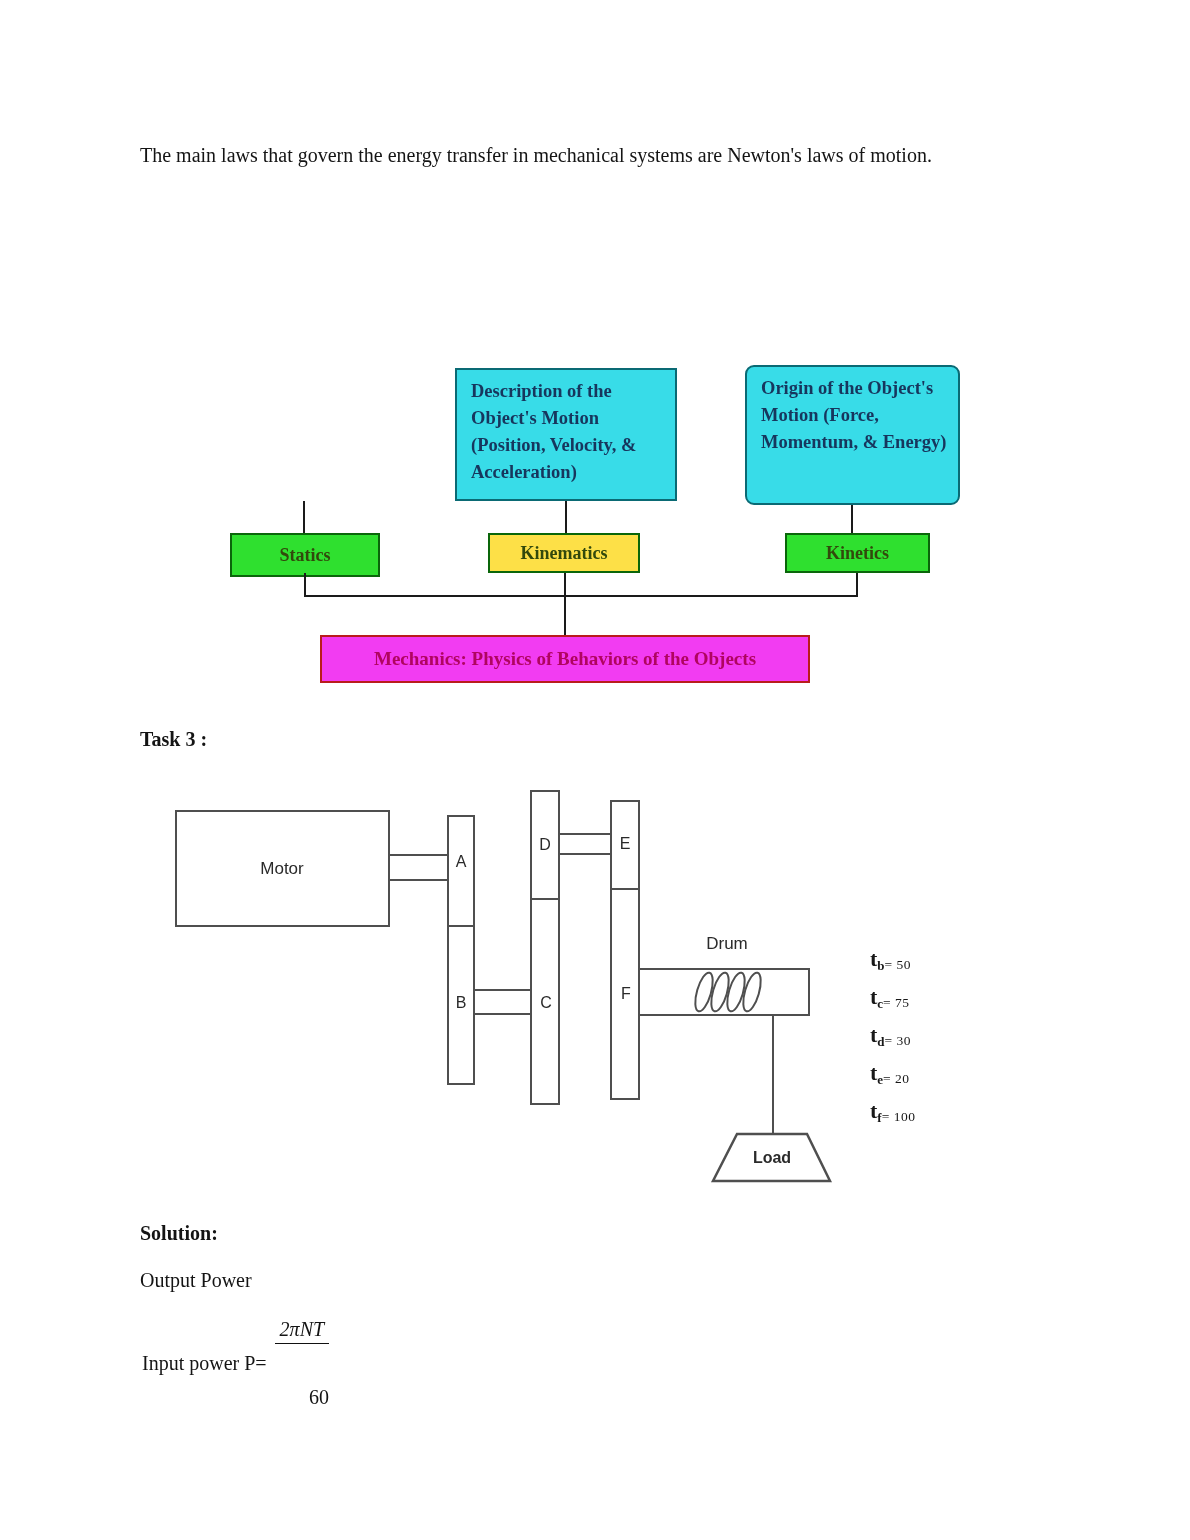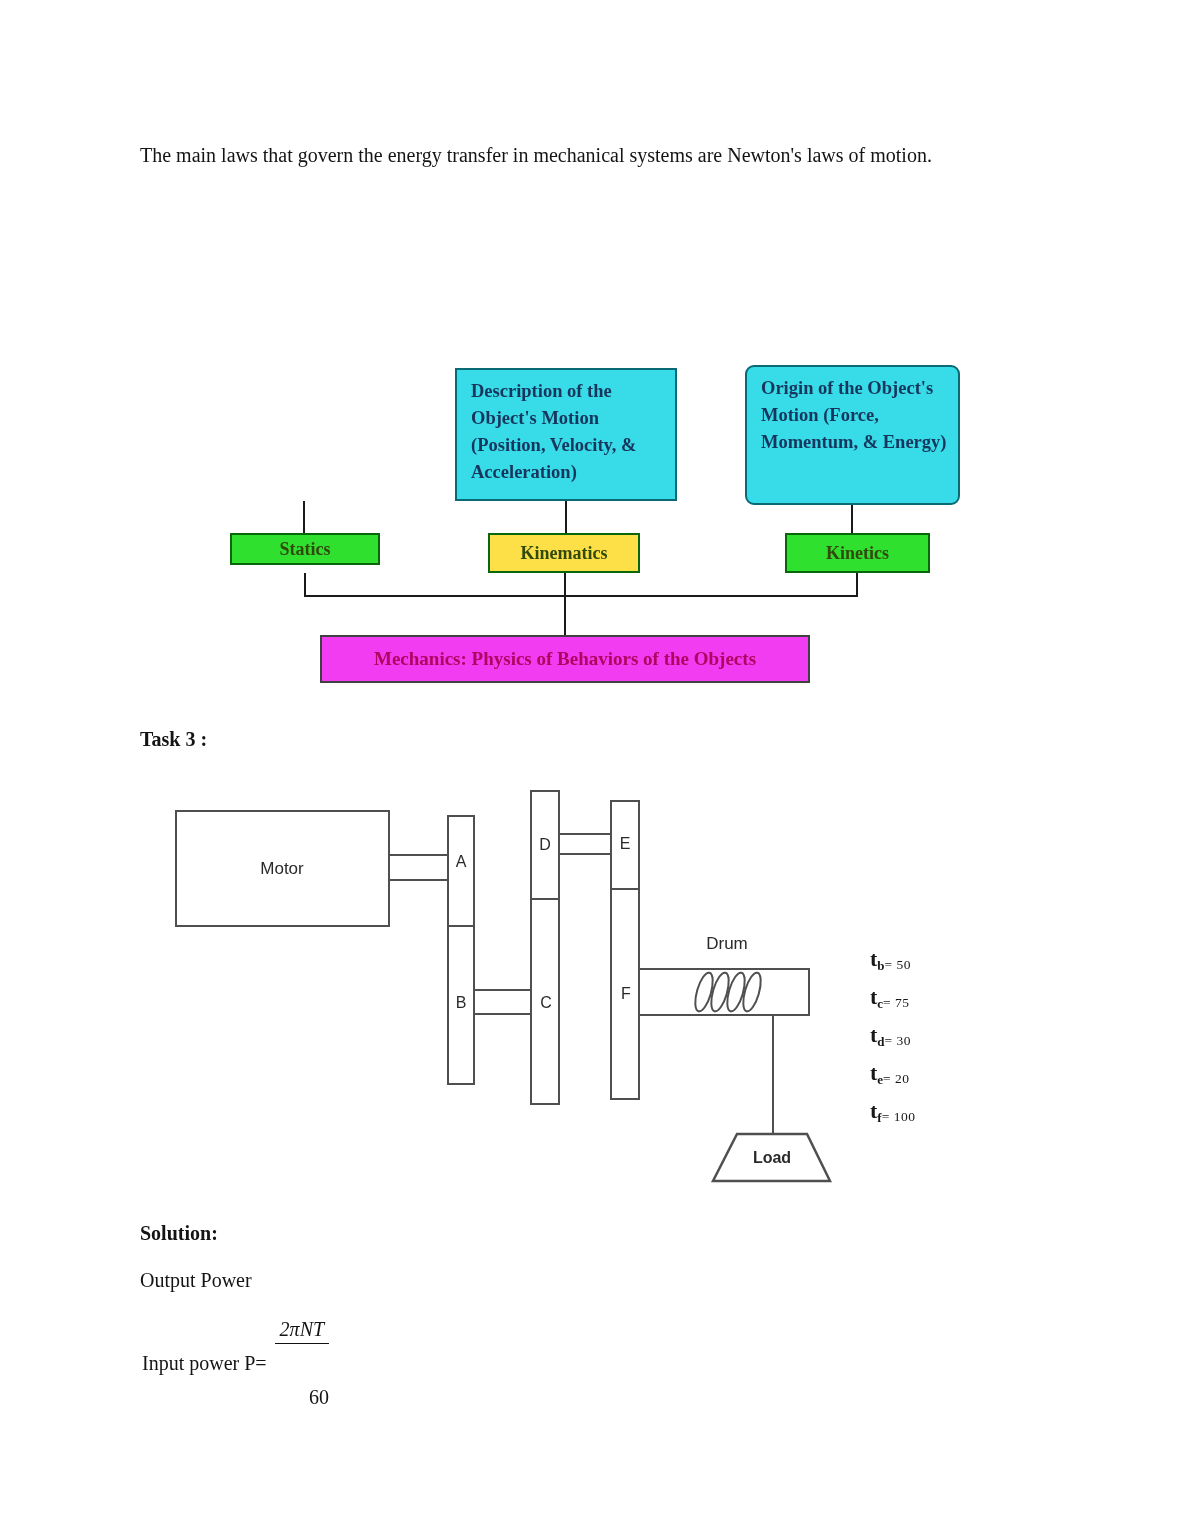--- a/index.html
+++ b/index.html
@@ -20,21 +20,21 @@
   .fc-box { position:absolute; box-sizing:border-box; font-weight:bold; }
   .fc-top {
     border:2px solid #0a6a74; color:#17365d;
     font-size:18.5px; line-height:27px; padding:8px 8px 6px 14px;
   }
   .fc-mid {
     border:2px solid #0a660a; color:#32490c; font-size:18px;
     display:flex; align-items:center; justify-content:center; text-align:center;
   }
   .fc-bottom {
-    border:2px solid #404040; color:#b00560; font-size:19px;
+    border:2px solid #b91c1c; color:#b00560; font-size:19px;
     display:flex; align-items:center; justify-content:center; text-align:center;
   }
   .fc-line { position:absolute; background:#1a1a1a; }
 
   .heading {
     position:absolute; left:140px; margin:0;
     font-size:20px; font-weight:bold; color:#141414;
   }
   .plain-line { position:absolute; left:140px; margin:0; font-size:20px; color:#141414; }
 
@@ -74,21 +74,21 @@
 
   <div class="layer fc-layer">
 
     <div class="fc-box fc-top" style="left: 455px; top: 368px; width: 222px; height: 133px; background-color: rgb(56, 220, 232);">Description of the Object's Motion (Position, Velocity, &amp; Acceleration)</div>
     <div class="fc-box fc-top" style="left: 745px; top: 365px; width: 215px; height: 140px; background-color: rgb(56, 220, 232); border-radius: 9px;">Origin of the Object's Motion (Force, Momentum, &amp; Energy)</div>
 
     <div class="fc-line" style="left:303px; top:501px; width:2px; height:32px;"></div>
     <div class="fc-line" style="left:565px; top:501px; width:2px; height:32px;"></div>
     <div class="fc-line" style="left:851px; top:505px; width:2px; height:28px;"></div>
 
-    <div class="fc-box fc-mid" style="left: 230px; top: 533px; width: 150px; height: 32px; background-color: rgb(47, 224, 47);">Statics</div>
+    <div class="fc-box fc-mid" style="left: 230px; top: 533px; width: 150px; height: 44px; background-color: rgb(47, 224, 47);">Statics</div>
     <div class="fc-box fc-mid" style="left: 488px; top: 533px; width: 152px; height: 40px; background-color: #fde047;">Kinematics</div>
     <div class="fc-box fc-mid" style="left: 785px; top: 533px; width: 145px; height: 40px; background-color: rgb(47, 224, 47);">Kinetics</div>
 
     <div class="fc-line" style="left:304px; top:573px; width:2px; height:24px;"></div>
     <div class="fc-line" style="left:564px; top:573px; width:2px; height:64px;"></div>
     <div class="fc-line" style="left:856px; top:573px; width:2px; height:24px;"></div>
     <div class="fc-line" style="left:304px; top:595px; width:554px; height:2px;"></div>
 
     <div class="fc-box fc-bottom" style="left: 320px; top: 635px; width: 490px; height: 48px; background-color: rgb(242, 60, 242);">Mechanics: Physics of Behaviors of the Objects</div>
   </div>

